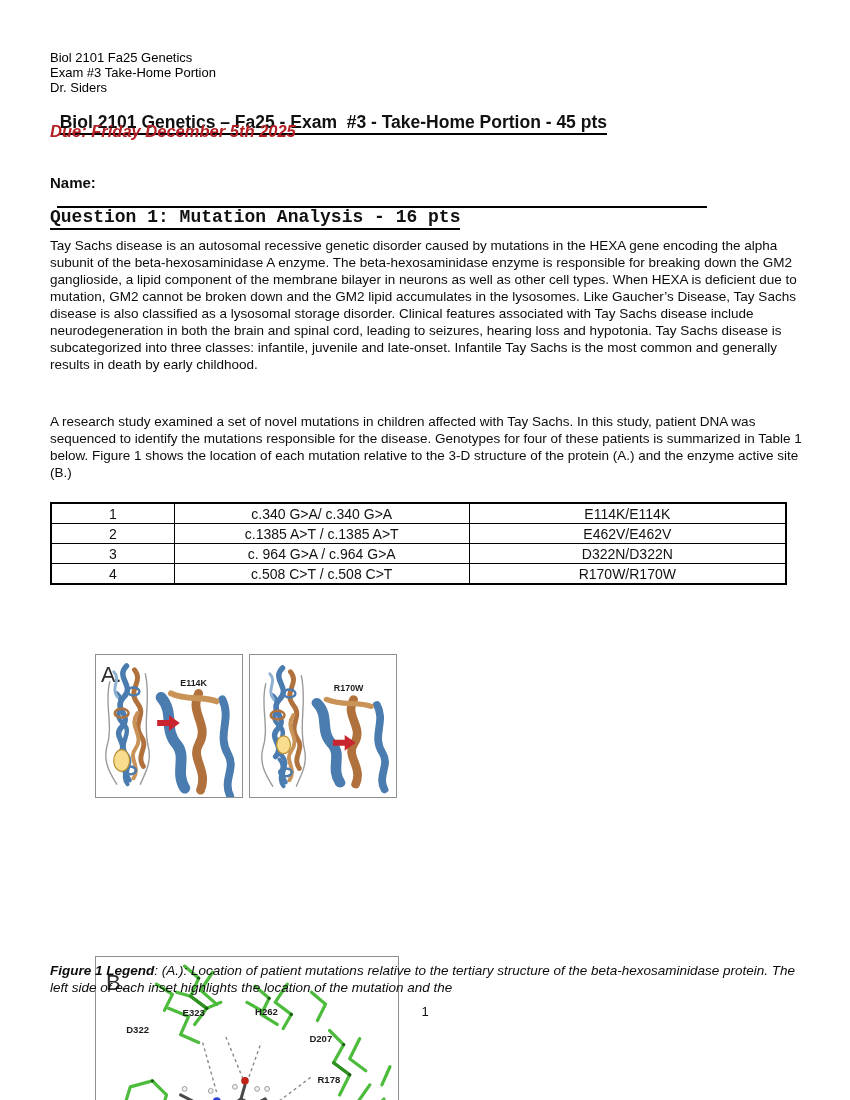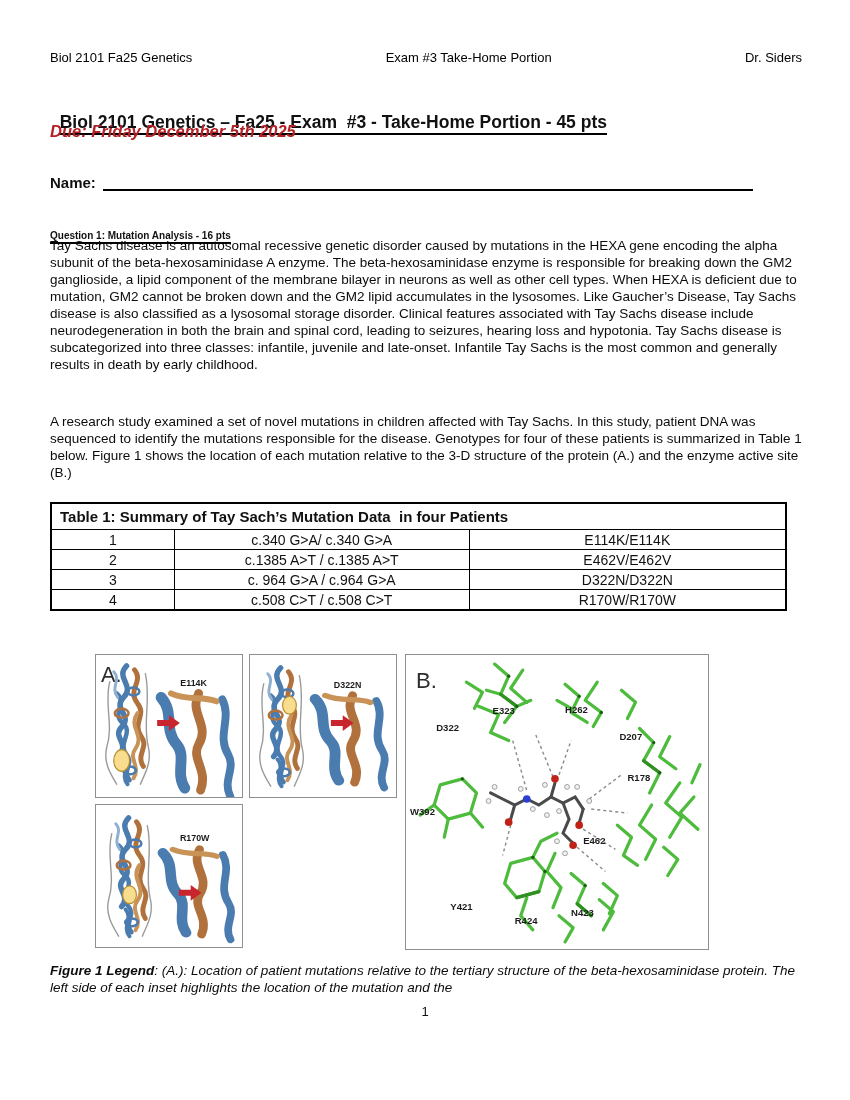--- a/index.html
+++ b/index.html
@@ -2,32 +2,32 @@
 <html><head>
 <meta charset="utf-8">
 <style>
   html,body{margin:0;padding:0;background:#fff;}
   body{
     width:850px;height:1100px;position:relative;
     font-family:"Liberation Sans", sans-serif;color:#111;
     --due-red:#b32025; --arrow-red:#c8252f; --ribbon-blue:#4a7cb0;
     --ribbon-brown:#b0713c; --stick-green:#4dbb3c;
   }
-  .abs{position:absolute;}
+  .abs{position:absolute;flex-direction:column;}
   
   .header-row{top:50px;left:50px;width:752px;display:flex;justify-content:space-between;font-size:13px;color:#000;}
   .header-row span{white-space:nowrap;}
   
   .doc-title{top:91px;left:50px;font-size:17.5px;font-weight:bold;white-space:pre-wrap;}
   .doc-title .u{border-bottom:2.5px solid #000;padding-bottom:1px;}
   .due-line{top:122px;left:50px;font-size:16.5px;font-style:italic;font-weight:bold;color:var(--due-red);}
   .name-row{top:174px;left:50px;font-size:15px;font-weight:bold;display:flex;}
   .name-line{display:inline-block;width:650px;border-bottom:2.5px solid #000;height:15px;margin-left:7px;}
   
-  .q1-heading{top:230px;left:50px;font-size:10px;font-weight:bold;}
+  .q1-heading{top:207px;left:50px;font-size:18px;font-weight:bold;font-family:Liberation Mono, monospace;}
   .q1-heading .u{border-bottom:2px solid #000;padding-bottom:1px;}
   .para{left:50px;width:755px;font-size:13.5px;line-height:17px;color:#0c0c0c;text-align:left;}
   .para1{top:237px;}
   .para2{top:413px;}
   
   .t1{top:502px;left:50px;width:737px;border-collapse:collapse;table-layout:fixed;}
   .t1 td,.t1 th{border:1.5px solid #000;}
   .t1{border:2px solid #000;}
   .t1 .title-cell{font-size:15px;font-weight:bold;text-align:left;padding:4px 8px;white-space:pre-wrap;}
   .t1 th{font-size:14.5px;padding:3px 2px;}
@@ -114,23 +114,20 @@
 <div class="abs para para2">A research study examined a set of novel mutations in children affected with Tay Sachs. In this study, patient DNA was sequenced to identify the mutations responsible for the disease. Genotypes for four of these patients is summarized in Table 1 below. Figure 1 shows the location of each mutation relative to the 3-D structure of the protein (A.) and the enzyme active site (B.)</div>
 
 <table class="abs t1">
   <colgroup>
       <col class="col-patient">
       <col class="col-nt">
       <col class="col-aa">
     </colgroup>
   <tbody>
     <tr>
-      <td class="title-cell" colspan="3">Table 1: Summary of Tay Sach’s Mutation Data  in four Patients</td>
-    </tr>
-    <tr>
       <td>1</td>
       <td>c.340 G&gt;A/ c.340 G&gt;A</td>
       <td>E114K/E114K</td>
     </tr>
     <tr>
       <td>2</td>
       <td>c.1385 A&gt;T / c.1385 A&gt;T</td>
       <td>E462V/E462V</td>
     </tr>
     <tr>
@@ -158,33 +155,20 @@
         <ellipse class="hl" cx="26" cy="106" rx="8" ry="11"></ellipse>
         <g transform="translate(56,38)">
             <use href="#inset-ribbons"></use>
           </g>
         <text class="mut-label" x="99" y="30">E114K</text>
         <use href="#red-arrow" class="arrow" transform="translate(62,60)"></use>
       </svg>
     </div>
 
 
-    <div class="a-cell">
-      <svg viewBox="0 0 148 142">
-        <g transform="translate(6,10)">
-            <use href="#prot-blob"></use>
-          </g>
-        <ellipse class="hl" cx="40" cy="50" rx="7" ry="9"></ellipse>
-        <g transform="translate(56,40) scale(1,0.9)">
-            <use href="#inset-ribbons"></use>
-          </g>
-        <text class="mut-label" x="99" y="32">D322N</text>
-        <use href="#red-arrow" class="arrow" transform="translate(82,60)"></use>
-      </svg>
-    </div>
 
     <div class="a-cell">
       <svg viewBox="0 0 148 142">
         <g transform="translate(8,10)">
             <use href="#prot-blob"></use>
           </g>
         <ellipse class="hl" cx="34" cy="90" rx="7" ry="9"></ellipse>
         <g transform="translate(58,44) scale(0.98,0.88)">
             <use href="#inset-ribbons"></use>
           </g>

